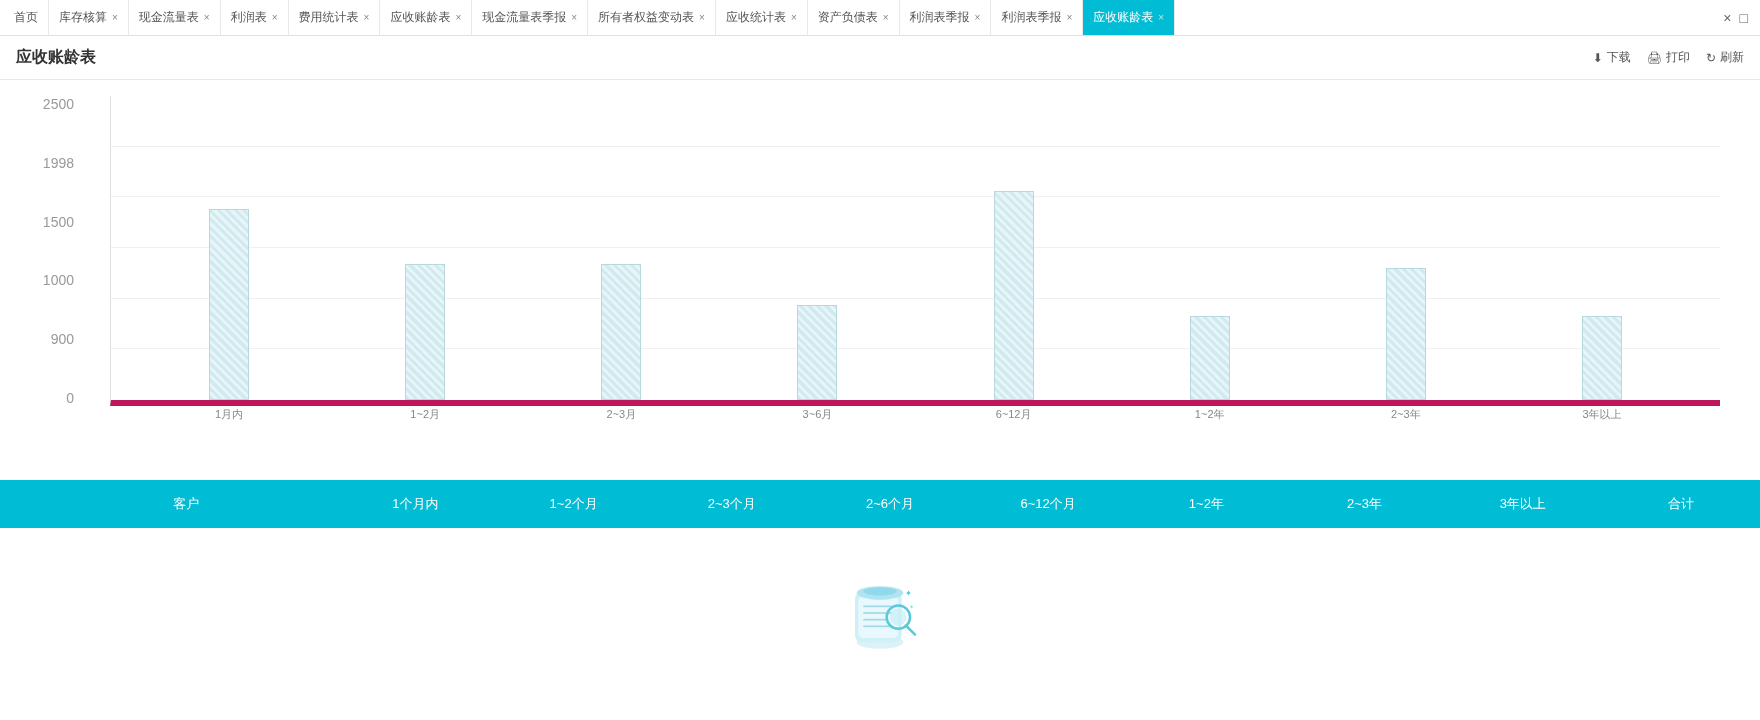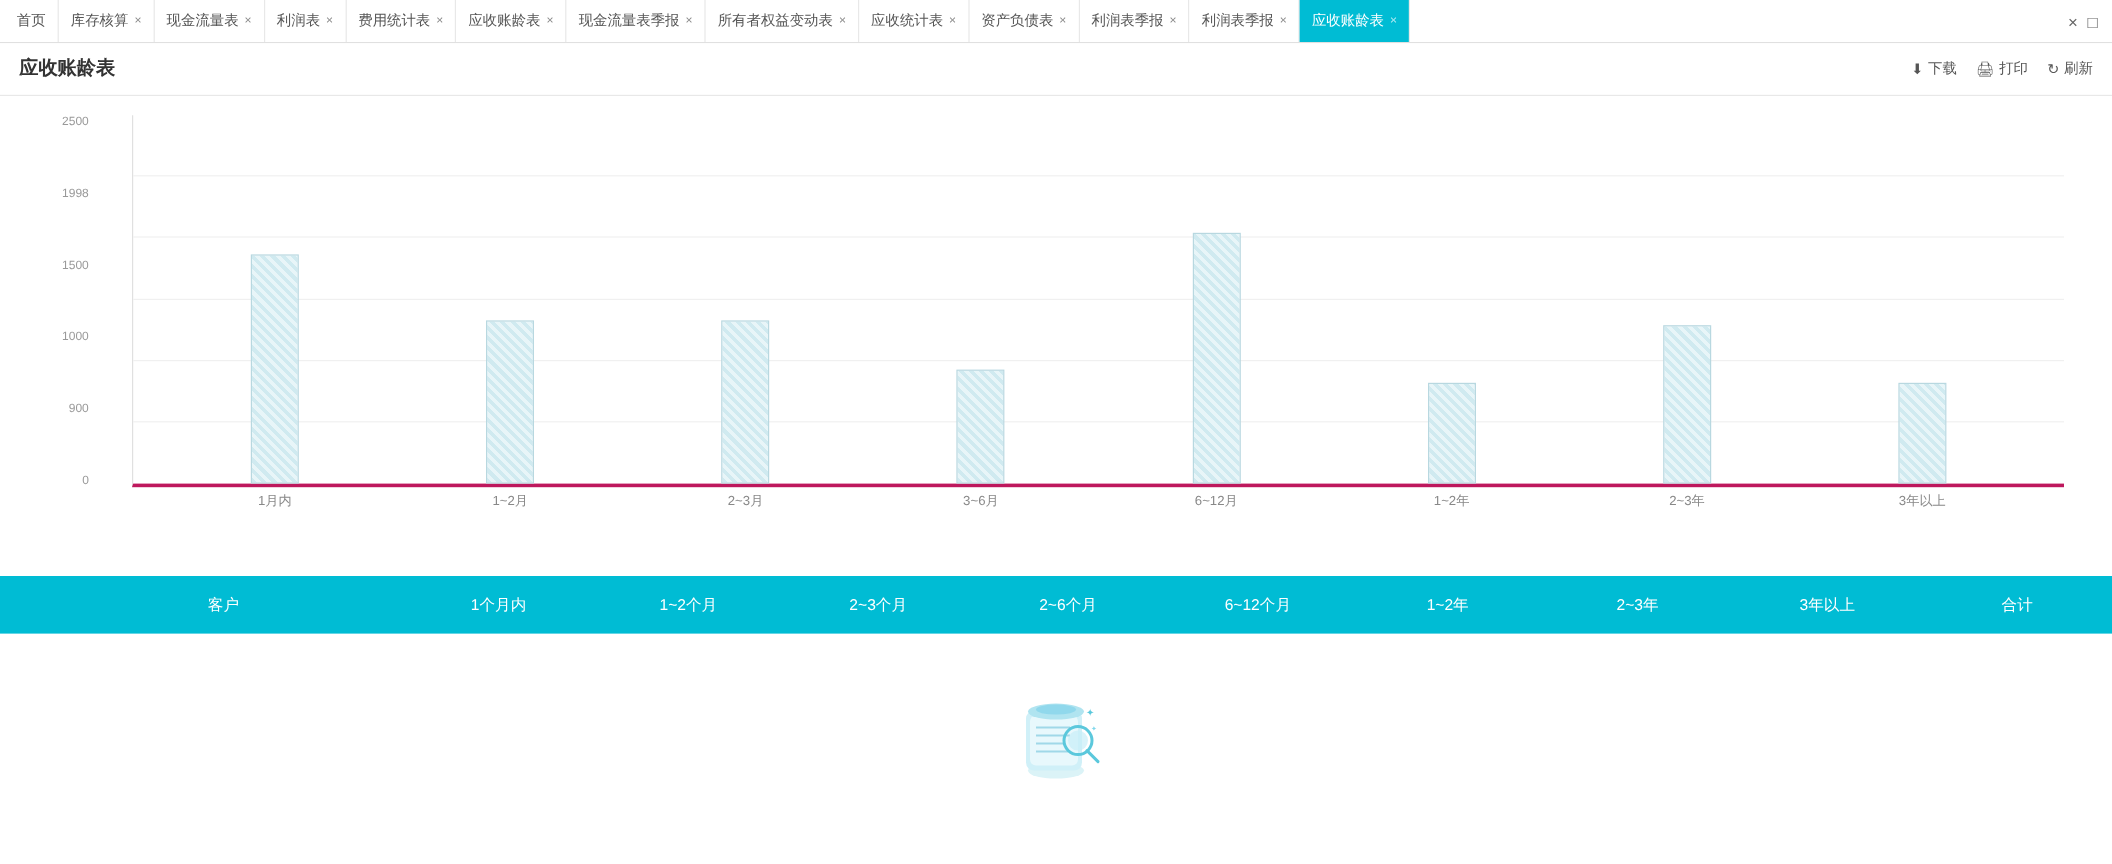--- a/index.html
+++ b/index.html
@@ -107,33 +107,33 @@
       top: 0;
       bottom: 30px;
       width: 40px;
       display: flex;
       flex-direction: column-reverse;
       justify-content: space-between;
       align-items: flex-end;
       padding-right: 6px;
     }
     .y-label {
-      font-size: 10px;
+      font-size: 14px;
       color: #999;
     }
 
     
     .chart-plot {
       position: absolute;
       left: 50px;
       right: 0;
       top: 0;
       bottom: 30px;
       border-left: 1px solid #e0e0e0;
-      border-bottom: 3px solid #be185d;
+      border-bottom: 6px solid #be185d;
       margin-left: 20px;
     }
 
     
     .grid-line {
       position: absolute;
       left: 0;
       right: 0;
       border-top: 1px solid #f0f0f0;
     }

